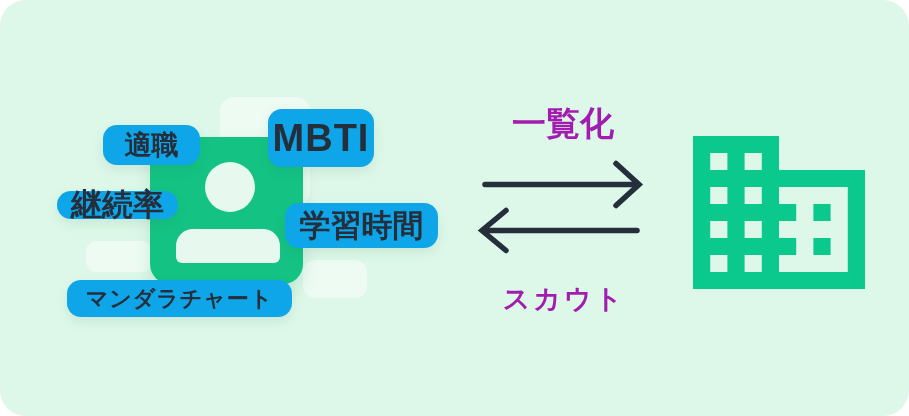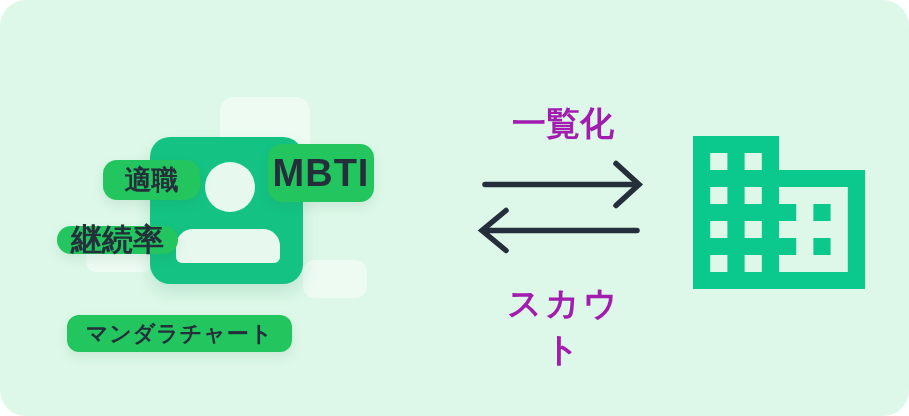--- a/index.html
+++ b/index.html
@@ -23,36 +23,35 @@
   }
   .person-head{
     position:absolute;left:55px;top:25px;width:50px;height:50px;
     border-radius:50%;background:#e7f9ee;
   }
   .person-torso{
     position:absolute;left:26px;top:92px;width:104px;height:34px;
     border-radius:17px 17px 6px 6px;background:#e7f9ee;
   }
   .chip{
-    position:absolute;background:#22c55e;border-radius:14px;z-index:3;
+    position:absolute;background:#0ea5e9;border-radius:14px;z-index:3;
     display:flex;align-items:center;justify-content:center;
     color:#242f3b;font-weight:700;
     box-shadow:0 5px 12px rgba(40,90,70,0.10);
-    margin-top:35px;
   }
   .chip-suitable{left:103px;top:125px;width:97px;height:40px;font-size:27px;}
   .chip-mbti{left:268px;top:109px;width:106px;height:58px;font-size:38px;letter-spacing:1px;}
   .chip-retention{left:57px;top:191px;width:121px;height:28px;font-size:31px;}
   .chip-study{left:285px;top:203px;width:153px;height:45px;font-size:31px;}
-  .chip-mandala{left:67px;top:280px;width:225px;height:37px;font-size:22px;letter-spacing:1px;border-radius:12px;}
+  .chip-mandala{left:67px;top:280px;width:225px;height:37px;font-size:22px;letter-spacing:1px;}
   .flow-label{
     position:absolute;color:#a21caf;font-weight:700;text-align:center;z-index:3;
   }
   .flow-label-top{left:495px;top:101px;width:136px;font-size:34px;}
-  .flow-label-bottom{left:494px;top:281px;width:140px;font-size:34px;letter-spacing:3px;}
+  .flow-label-bottom{left:494px;top:281px;width:140px;font-size:27px;letter-spacing:3px;}
   .arrows-svg{position:absolute;left:475px;top:155px;z-index:3;}
   .building-svg{position:absolute;left:693px;top:136px;z-index:3;}
 </style>
 </head>
 <body>
 
 <div class="stage">
   <div class="panel">
 
     <div class="decor decor-1"></div>
@@ -60,20 +59,21 @@
     <div class="decor decor-3"></div>
 
     <div class="person-card">
       <div class="person-head"></div>
       <div class="person-torso"></div>
     </div>
 
     <div class="chip chip-suitable">適職</div>
     <div class="chip chip-mbti">MBTI</div>
     <div class="chip chip-retention">継続率</div>
+    <div class="chip chip-study">学習時間</div>
     <div class="chip chip-mandala">マンダラチャート</div>
 
     <div class="flow-label flow-label-top">一覧化</div>
     <div class="flow-label flow-label-bottom">スカウト</div>
 
     <svg class="arrows-svg" width="175" height="105" viewBox="0 0 175 105">
       <g fill="none" stroke="#242f3b" stroke-width="5.5" stroke-linecap="round">
         <path d="M10 29.5 H160"></path>
         <path d="M141 8.5 L164 29.5 L141 50.5"></path>
         <path d="M162 75.5 H11"></path>

